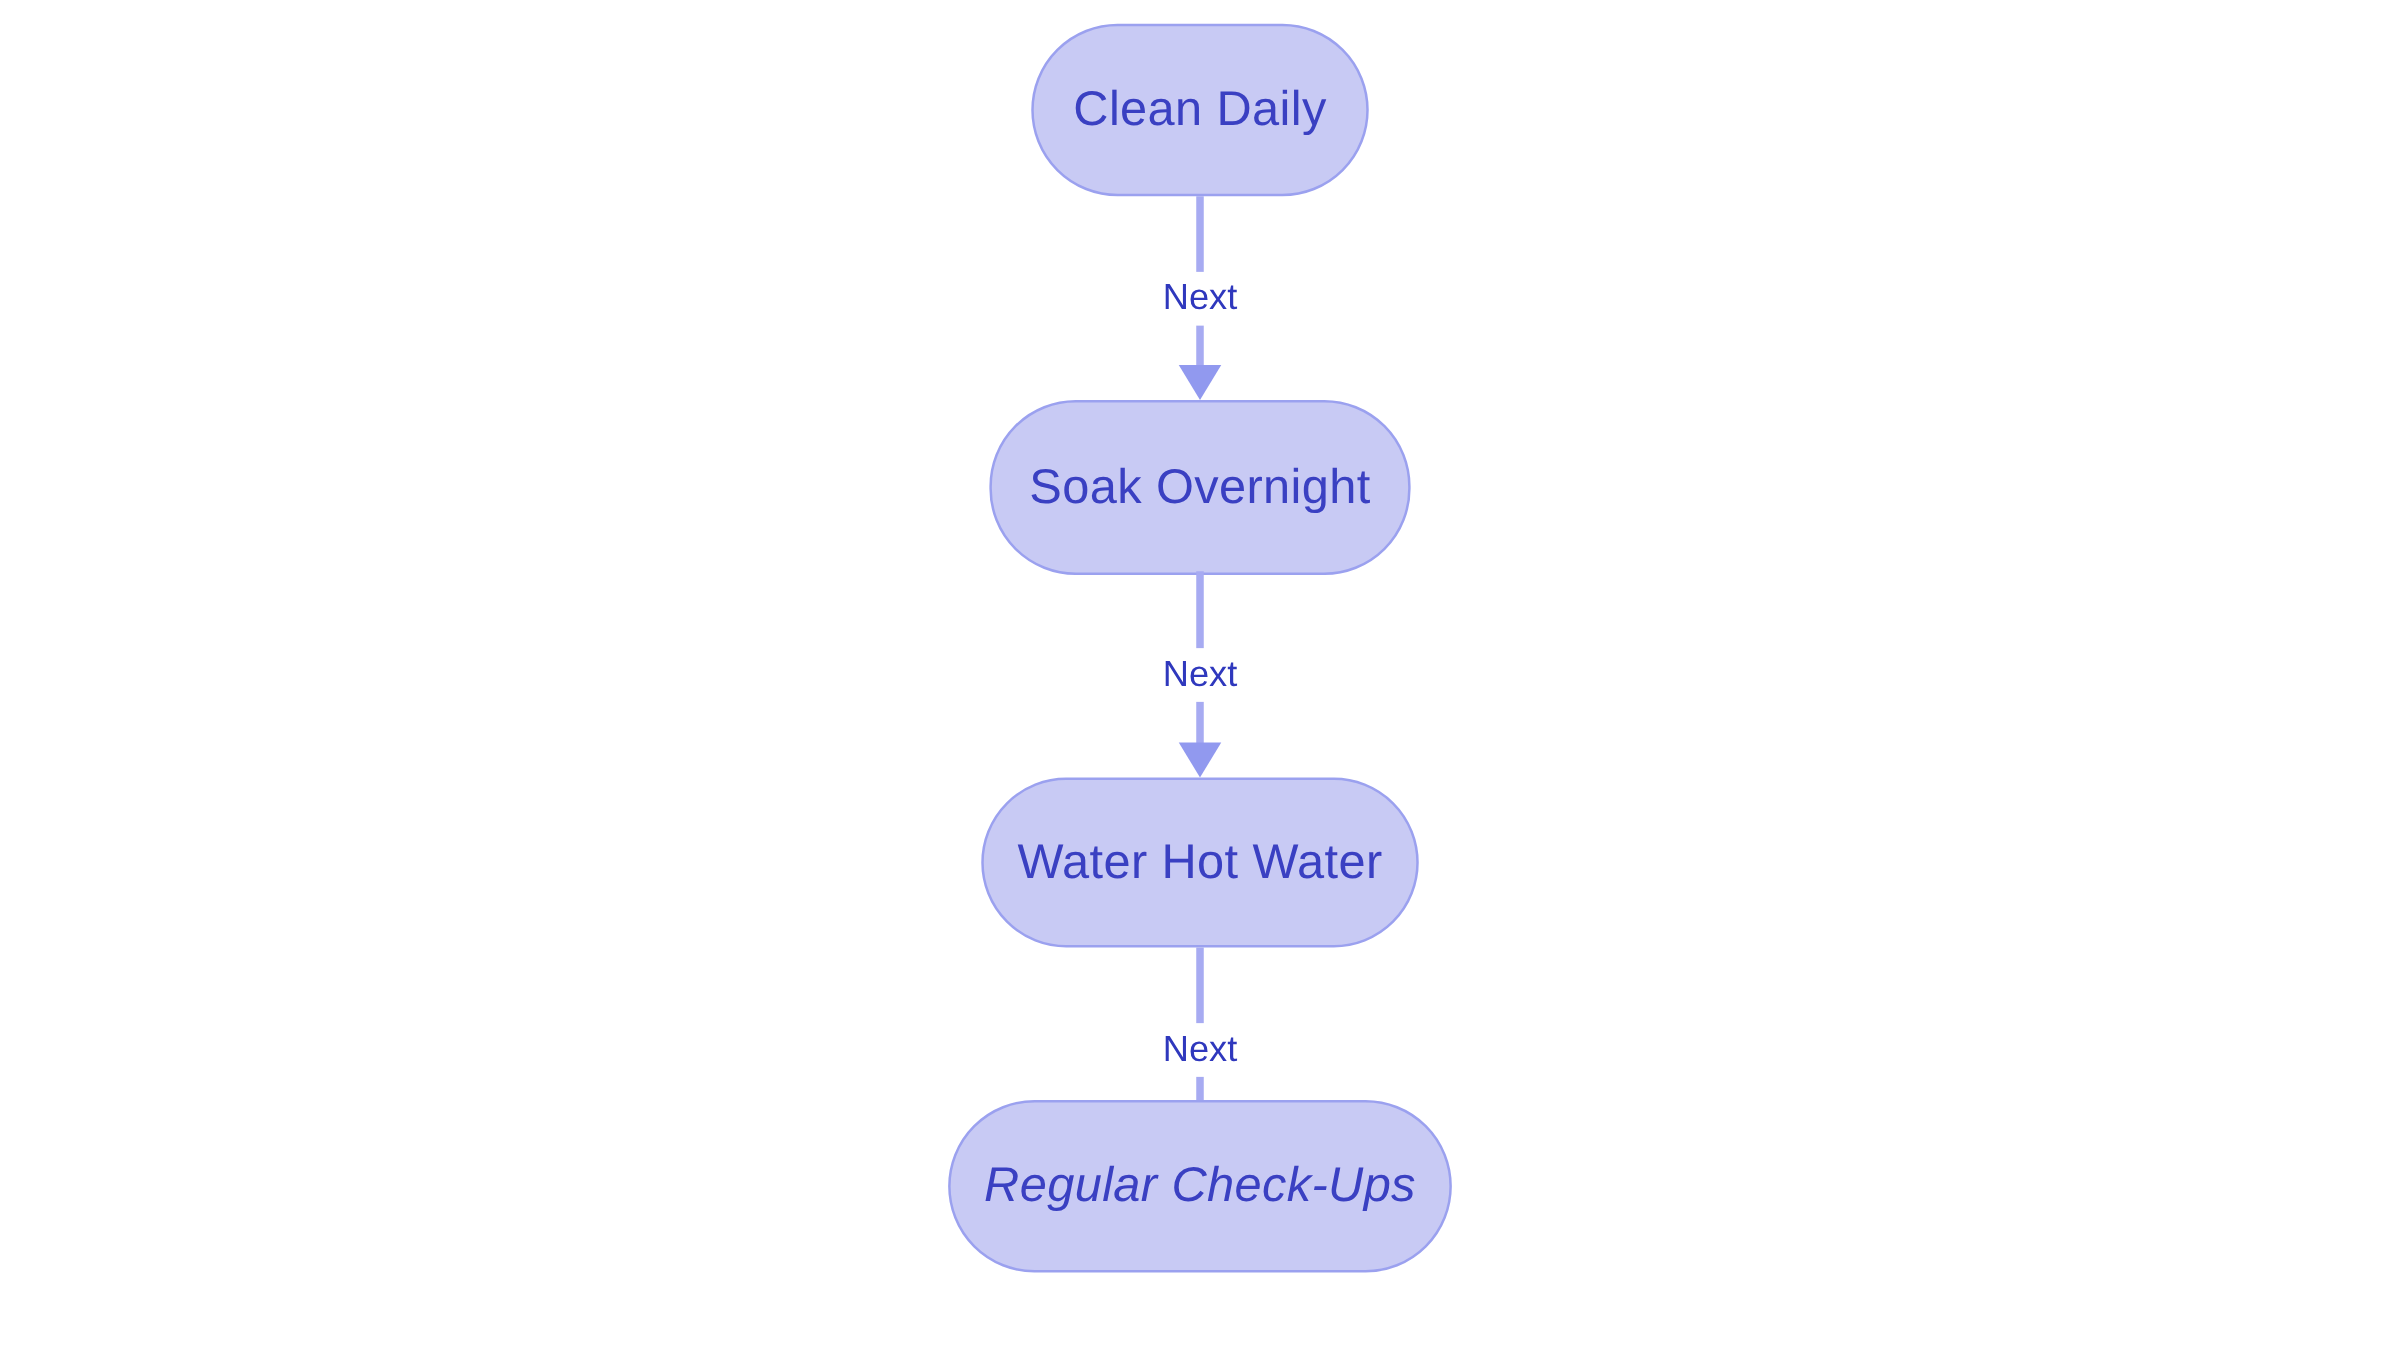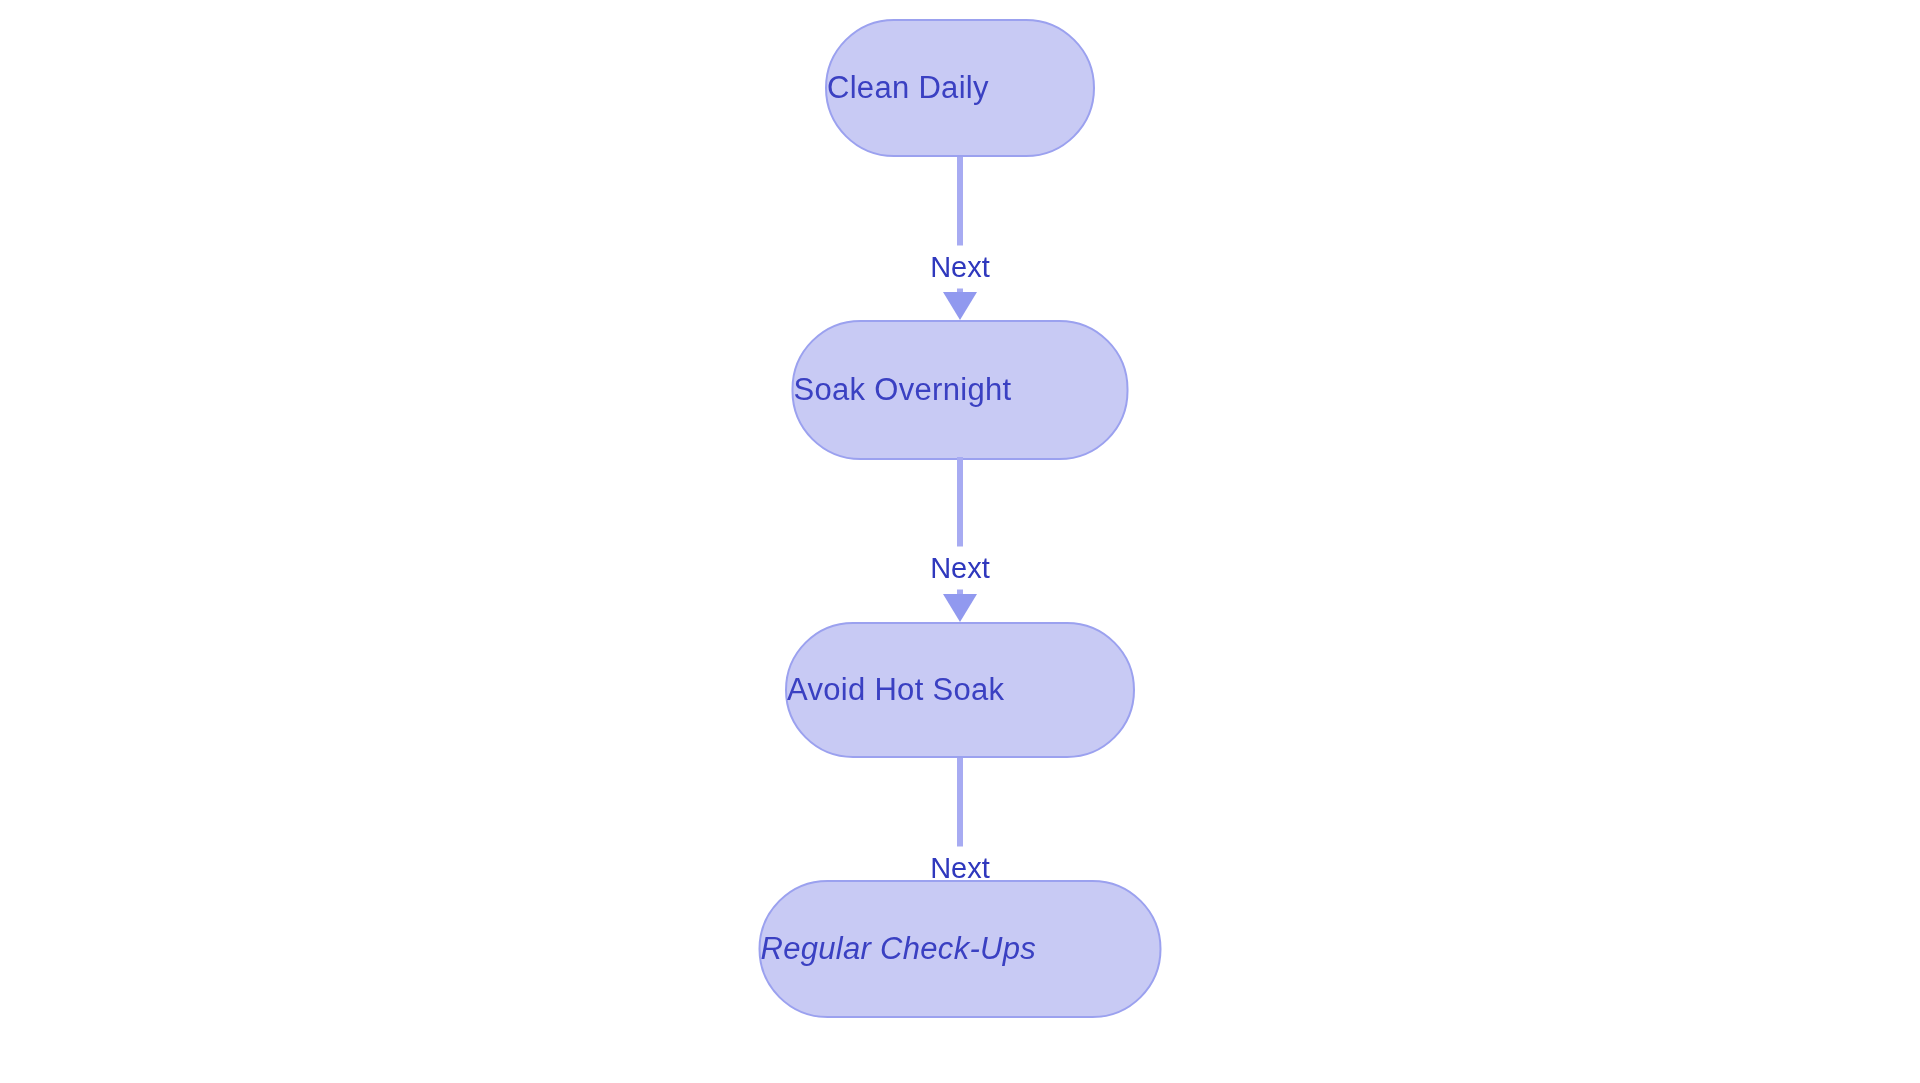--- a/index.html
+++ b/index.html
@@ -25,22 +25,22 @@
     position: absolute;
     left: 50%;
     transform: translateX(-50%);
     height: 138px;
     border-radius: 69px;
     background: var(--node-fill);
     border: 2px solid var(--node-border);
     color: var(--node-text);
     display: flex;
     align-items: center;
-    justify-content: flex-start;
-    font-size: 31px;
+    justify-content: center;
+    font-size: 39px;
     letter-spacing: 0.3px;
     white-space: nowrap;
   }
   .node-1 { top: 19px;  width: 270px; }
   .node-2 { top: 320px; width: 337px; height: 140px; }
   .node-3 { top: 622px; width: 350px; height: 136px; }
   .node-4 { top: 880px; width: 403px; font-style: italic; }
   .edge {
     position: absolute;
     left: 50%;
@@ -70,21 +70,20 @@
   .edge-label {
     position: absolute;
     top: 50%;
     left: 0;
     transform: translate(-50%, -50%);
     background: var(--background);
     color: var(--edge-label-text);
     font-size: 29px;
     padding: 5px 9px;
     white-space: nowrap;
-    margin-top: 28px;
   }
 </style>
 </head>
 <body>
 
 <div class="canvas">
 
   <div class="node node-1">
     <span>Clean Daily</span>
   </div>
@@ -99,21 +98,21 @@
     <span>Soak Overnight</span>
   </div>
 
   <div class="edge edge-2">
     <div class="edge-line"></div>
     <div class="edge-arrowhead"></div>
     <div class="edge-label">Next</div>
   </div>
 
   <div class="node node-3">
-    <span>Avoid Hot Soak</span>
+    <span>Water Hot Water</span>
   </div>
 
   <div class="edge edge-3">
     <div class="edge-line"></div>
     <div class="edge-arrowhead"></div>
     <div class="edge-label">Next</div>
   </div>
 
   <div class="node node-4">
     <span>Regular Check-Ups</span>

